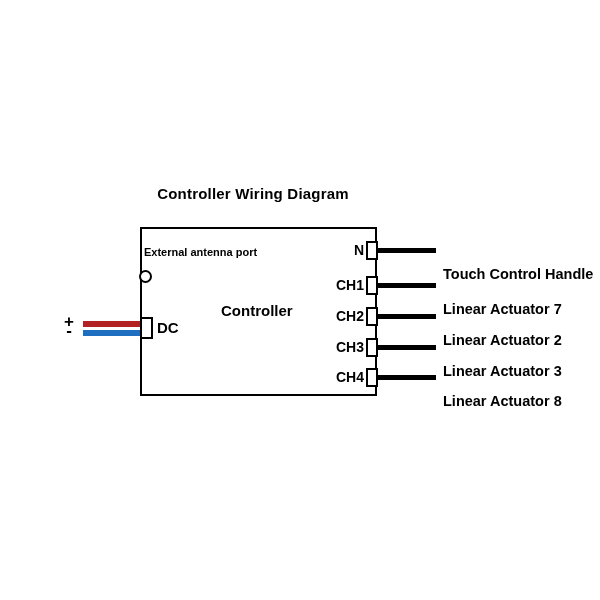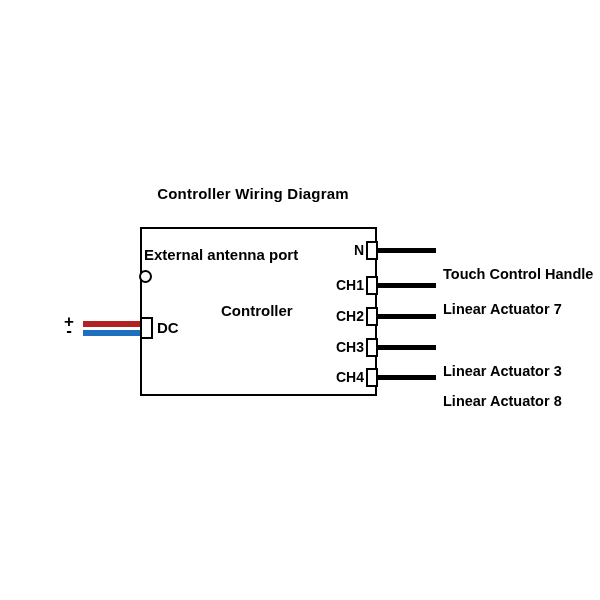--- a/index.html
+++ b/index.html
@@ -35,21 +35,21 @@
     width: 237px;
     height: 169px;
     border: 2px solid #000000;
     box-sizing: border-box;
     background: #ffffff;
   }
 
   .antenna-label {
     left: 144px;
     top: 246px;
-    font-size: 15px;
+    font-size: 11px;
     font-weight: bold;
     white-space: nowrap;
   }
 
   .antenna-circle {
     left: 139px;
     top: 270px;
     width: 13px;
     height: 13px;
     border: 2px solid #000000;
@@ -176,20 +176,21 @@
     <span class="chan-port-label">CH1</span>
     <span class="chan-port-rect"></span>
     <span class="chan-wire" style="background-color: rgb(0, 0, 0);"></span>
     <span class="chan-device-label">Linear Actuator 7</span>
   </div>
 
   <div class="abs chan-row" style="top:304px">
     <span class="chan-port-label">CH2</span>
     <span class="chan-port-rect"></span>
     <span class="chan-wire" style="background-color: rgb(0, 0, 0);"></span>
+    <span class="chan-device-label">Linear Actuator 2</span>
   </div>
 
   <div class="abs chan-row" style="top:335px">
     <span class="chan-port-label">CH3</span>
     <span class="chan-port-rect"></span>
     <span class="chan-wire" style="background-color: rgb(0, 0, 0);"></span>
     <span class="chan-device-label">Linear Actuator 3</span>
   </div>
 
   <div class="abs chan-row" style="top:365px">

